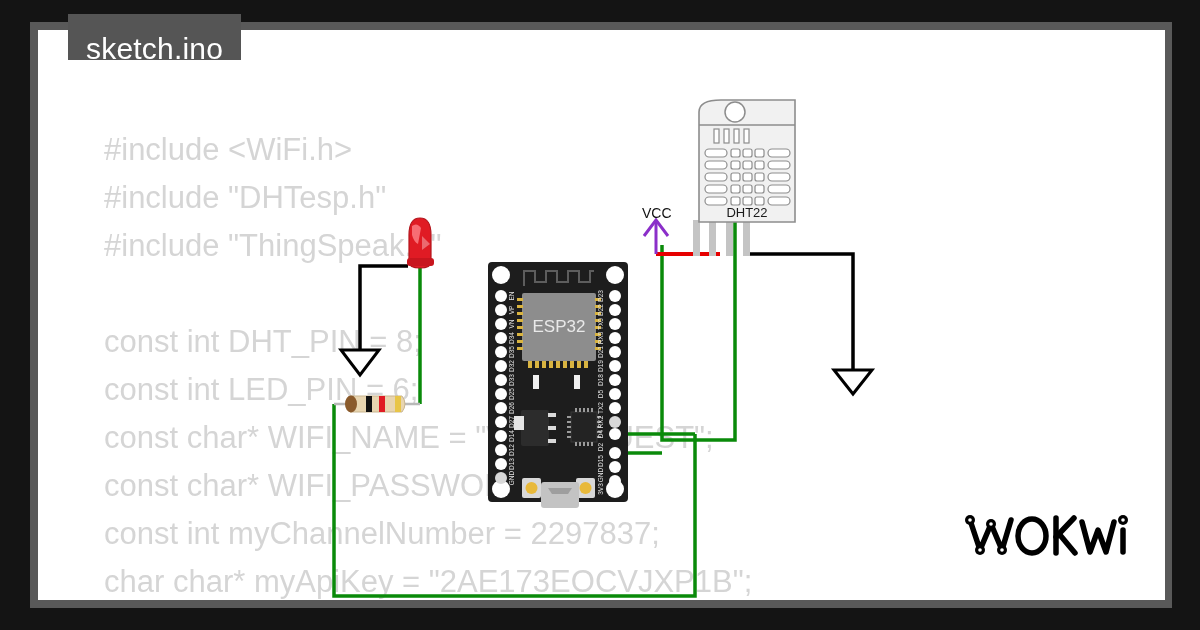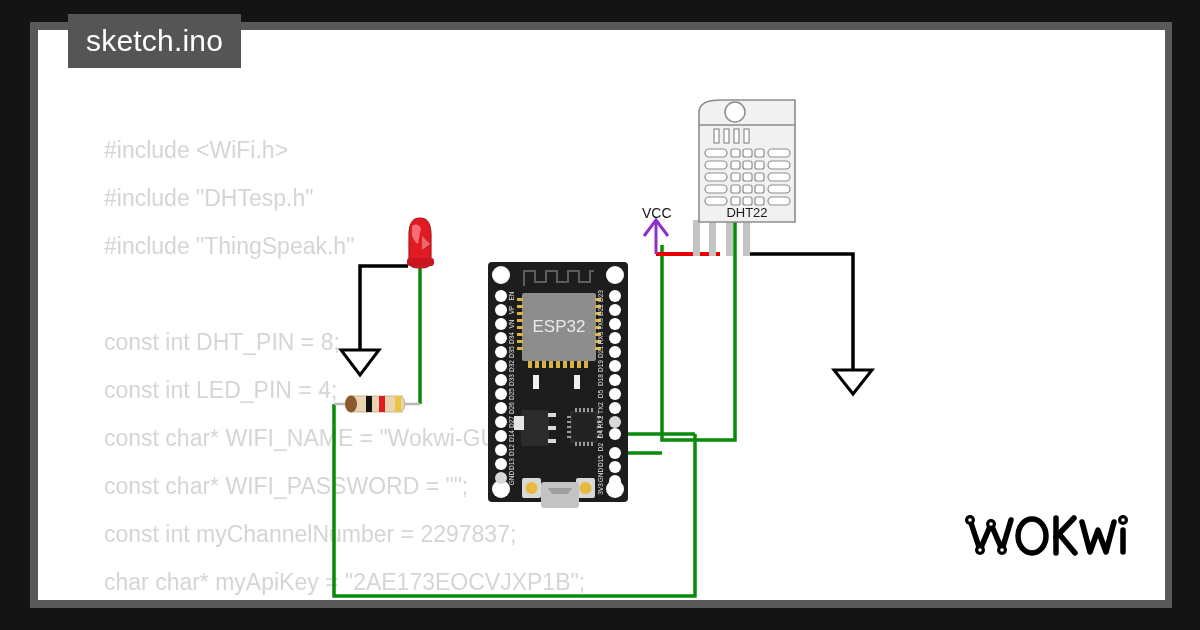--- a/index.html
+++ b/index.html
@@ -33,42 +33,42 @@
     left: 38px; top: 30px;
     width: 1127px; height: 570px;
     background: #ffffff;
     overflow: hidden;
   }
 
   
   #file-tab {
     position: absolute;
     left: 68px; top: 14px;
-    height: 54px;
-    padding: 0 18px;
+    height: 46px;
+    padding: 8px 18px;
     background: #555555;
     color: #ffffff;
     font-size: 30px;
     line-height: 54px;
     letter-spacing: .2px;
     white-space: nowrap;
     z-index: 60;
   }
 
   
   #code {
     position: absolute;
     left: 66px; top: 96px;
     width: 1060px;
     z-index: 1;
     pointer-events: none;
   }
   .code-line {
     color: #d5d5d5;
-    font-size: 23px;
+    font-size: 31px;
     line-height: 48px;
     height: 48px;
     white-space: pre;
     font-family: "Liberation Sans", sans-serif;
   }
 
   
   #diagram {
     position: absolute;
     inset: 0;
@@ -91,21 +91,21 @@
   <div id="frame"></div>
 
   <div id="canvas">
 
     <div id="code">
       <div class="code-line">#include &lt;WiFi.h&gt;</div>
       <div class="code-line">#include "DHTesp.h"</div>
       <div class="code-line">#include "ThingSpeak.h"</div>
       <div class="code-line"></div>
       <div class="code-line">const int DHT_PIN = 8;</div>
-      <div class="code-line">const int LED_PIN = 4;</div>
+      <div class="code-line">const int LED_PIN = 6;</div>
       <div class="code-line">const char* WIFI_NAME = "Wokwi-GUEST";</div>
       <div class="code-line">const char* WIFI_PASSWORD = "";</div>
       <div class="code-line">const int myChannelNumber = 2297837;</div>
       <div class="code-line">char char* myApiKey = "2AE173EOCVJXP1B";</div>
 
     </div>
 
     <div id="diagram">
       <svg width="1127" height="570" viewBox="0 0 1127 570" xmlns="http://www.w3.org/2000/svg">
 

